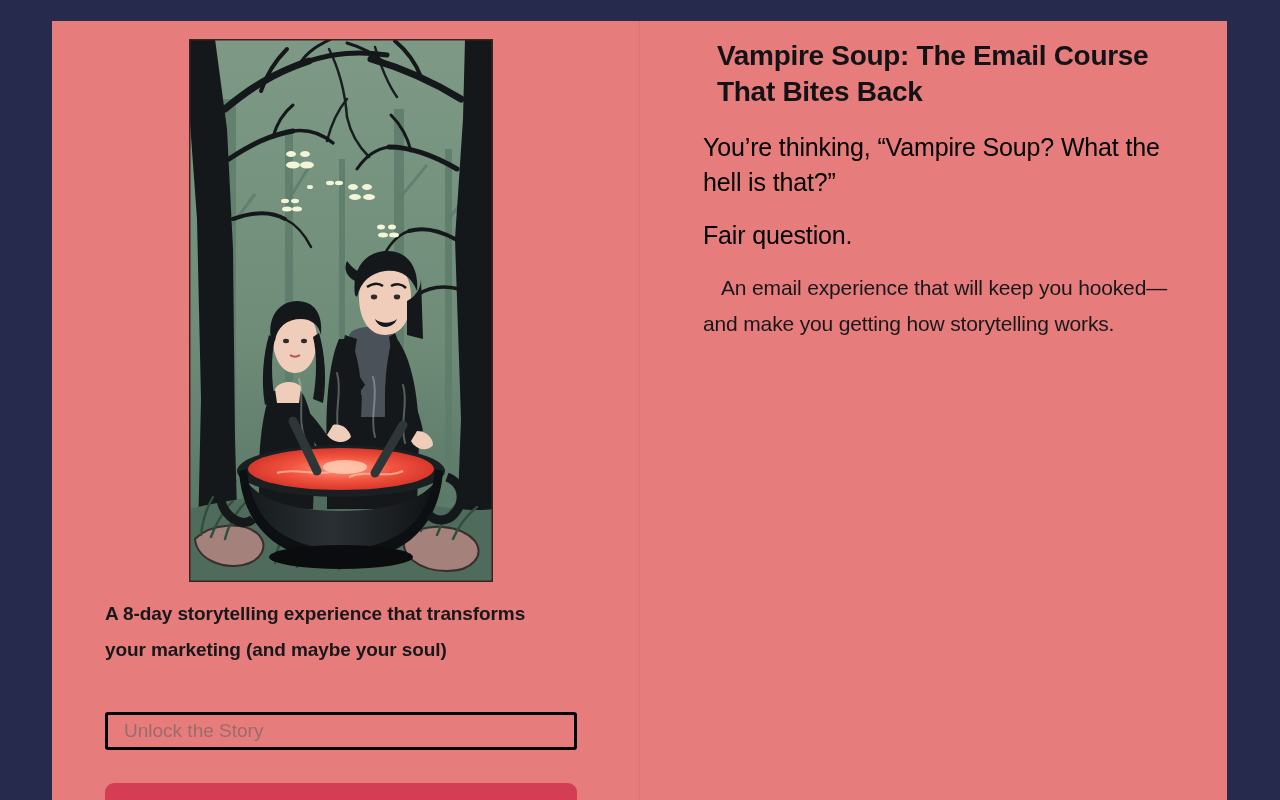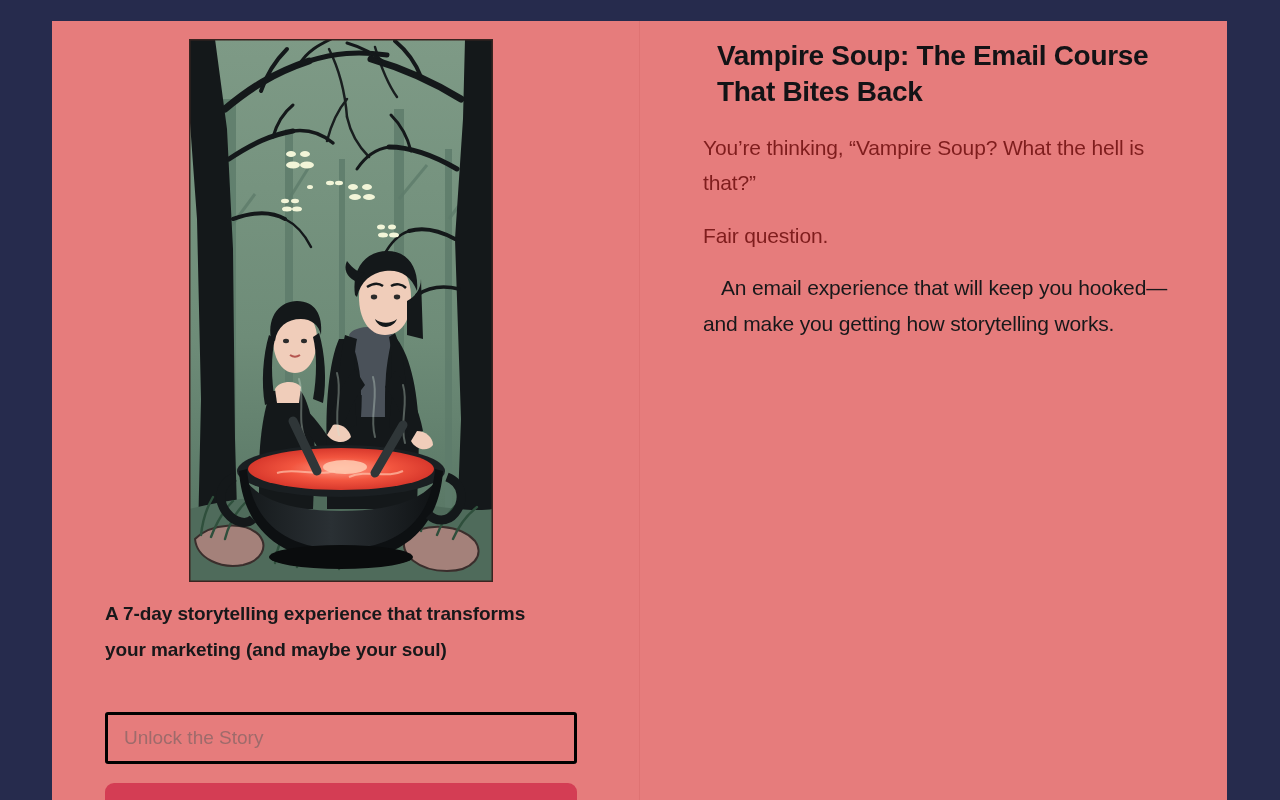--- a/index.html
+++ b/index.html
@@ -64,21 +64,21 @@
     line-height: 35.5px;
     color: #18181A;
     letter-spacing: -0.1px;
   }
 
   .email-input {
     position: absolute;
     left: 53px;
     top: 691px;
     width: 472px;
-    height: 52px;
+    height: 38px;
     box-sizing: border-box;
     border: 3px solid #000000;
     border-radius: 3px;
     background: transparent;
     font-family: "Liberation Sans", sans-serif;
     font-size: 19px;
     color: #1a1a1a;
     padding: 0 16px;
     outline: none;
   }
@@ -127,23 +127,23 @@
     margin: 0 0 20px 14px;
     font-size: 28px;
     font-weight: bold;
     line-height: 36px;
     color: #131316;
     letter-spacing: -0.3px;
   }
 
   .body-par {
     margin: 0 0 17px 0;
-    font-size: 21px;
+    font-size: 25px;
     line-height: 35.4px;
-    color: #7f1d1d;
+    color: #000000;
     letter-spacing: -0.15px;
   }
 
   .bullet-block {
     margin: 0;
   }
   .bullet-line {
     margin: 0;
     font-size: 21px;
     line-height: 35.4px;
@@ -348,21 +348,21 @@
             <ellipse cx="152" cy="518" rx="72" ry="12" fill="#0A0C0D"></ellipse>
 
             <path d="M104 382 L128 432" stroke="#2F3638" stroke-width="9" stroke-linecap="round"></path>
             <path d="M214 386 L186 434" stroke="#2F3638" stroke-width="9" stroke-linecap="round"></path>
           </g>
 
           <rect x="0.5" y="0.5" width="303" height="542" fill="none" stroke="#3A2420" stroke-width="2"></rect>
         </svg>
       </div>
 
-      <div class="left-tagline">A 7-day storytelling experience that transforms your marketing (and maybe your soul)</div>
+      <div class="left-tagline">A 8-day storytelling experience that transforms your marketing (and maybe your soul)</div>
 
       <input class="email-input" type="email" value="" placeholder="Unlock the Story" style="">
 
       <button class="submit-button">Join the Story</button>
     </div>
 
     <div class="right-col">
       <div class="right-inner">
 
         <h1 class="right-title">Vampire Soup: The Email Course That Bites Back</h1>

